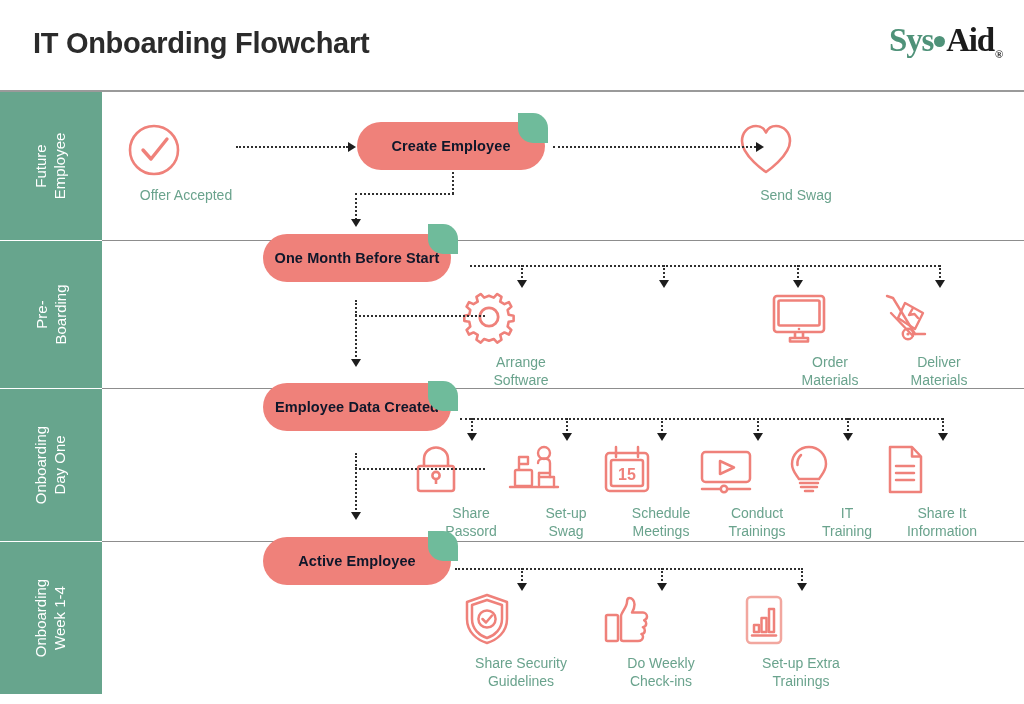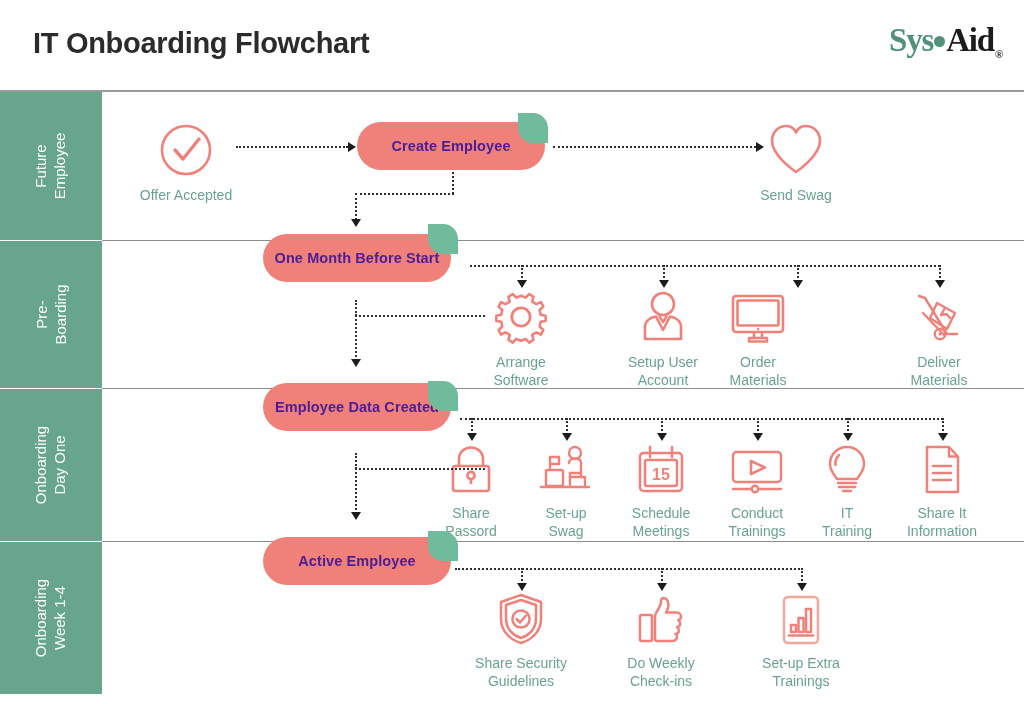--- a/index.html
+++ b/index.html
@@ -37,33 +37,33 @@
     display:flex;align-items:center;justify-content:center;
     color:#ffffff;font-size:15px;line-height:1.25;text-align:center;
     white-space:pre-line;
     transform:rotate(-90deg);
   }
   .lane-rule{position:absolute;left:102px;width:922px;height:1px;background:#8d8d8d;}
 
   
   .pill{
     position:absolute;height:48px;border-radius:24px;
-    background:#ef817a;color:#4c1d95;
+    background:#ef817a;color:#0f172a;
     display:flex;align-items:center;justify-content:center;
     font-size:14.5px;font-weight:bold;letter-spacing:0.1px;
     z-index:6;
   }
   .leaf{
     position:absolute;width:30px;height:30px;background:#6fbb9b;
     border-radius:0 15px 0 15px;z-index:7;
   }
 
   
   .node{position:absolute;width:120px;text-align:center;}
-  .node .ico{height:56px;display:flex;align-items:flex-end;justify-content:center;}
+  .node .ico{height:56px;display:flex;align-items:flex-end;}
   .node .cap{
     margin-top:9px;font-size:14px;line-height:1.28;
     color:#6aa38d;white-space:pre-line;
   }
   .node.big .ico{height:62px;}
 
   
   .dline{position:absolute;z-index:3;}
   .dh{border-top:2px dotted #2f2f2f;height:0;}
   .dv{border-left:2px dotted #2f2f2f;width:0;}
@@ -215,35 +215,22 @@
         <g fill="none" stroke="#ef817a" stroke-width="2.8" stroke-linejoin="round">
           <path d="M28 5 l5.2 2 3.8-4 4.6 3.1 -1.4 5.3 4.6 2.7 4.9-2.3 2.6 5 -4 3.7 1.1 5.2 5.4 0.9 0 5.7 -5.4 0.9 -1.1 5.2 4 3.7 -2.6 5 -4.9-2.3 -4.6 2.7 1.4 5.3 -4.6 3.1 -3.8-4 -5.2 2 -5.2-2 -3.8 4 -4.6-3.1 1.4-5.3 -4.6-2.7 -4.9 2.3 -2.6-5 4-3.7 -1.1-5.2 -5.4-0.9 0-5.7 5.4-0.9 1.1-5.2 -4-3.7 2.6-5 4.9 2.3 4.6-2.7 -1.4-5.3 4.6-3.1 3.8 4 Z" transform="scale(0.92) translate(2.4,2.4)"></path>
           <circle cx="28" cy="28" r="9.2"></circle>
         </g>
       </svg>
     </div>
     <div class="cap">Arrange
 Software</div>
   </div>
 
-  <div class="node" style="left:603px;top:289px;">
-    <div class="ico">
-      <svg width="56" height="56" viewBox="0 0 56 56">
-        <g fill="none" stroke="#ef817a" stroke-width="2.6" stroke-linejoin="round">
-          <circle cx="28" cy="15" r="11"></circle>
-          <path d="M10 50 L10 38 C10 32 15 28.5 21 27.5 L28 41 L35 27.5 C41 28.5 46 32 46 38 L46 50 Z"></path>
-          <path d="M24 27 L28 33 L32 27"></path>
-        </g>
-      </svg>
-    </div>
-    <div class="cap">Setup User
-Account</div>
-  </div>
-
-  <div class="node" style="left:698px;top:289px;">
+
+  <div class="node" style="left:770px;top:289px;">
     <div class="ico">
       <svg width="58" height="52" viewBox="0 0 58 52">
         <g fill="none" stroke="#ef817a" stroke-width="2.6" stroke-linejoin="round">
           <rect x="4" y="3" width="50" height="36" rx="3"></rect>
           <rect x="8.5" y="7.5" width="41" height="25" rx="1.5"></rect>
           <circle cx="29" cy="36" r="1.3" fill="#ef817a" stroke="none"></circle>
           <path d="M20 45 L38 45 L38 48.5 L20 48.5 Z"></path>
           <path d="M25 39 L25 45 M33 39 L33 45"></path>
         </g>
       </svg>

